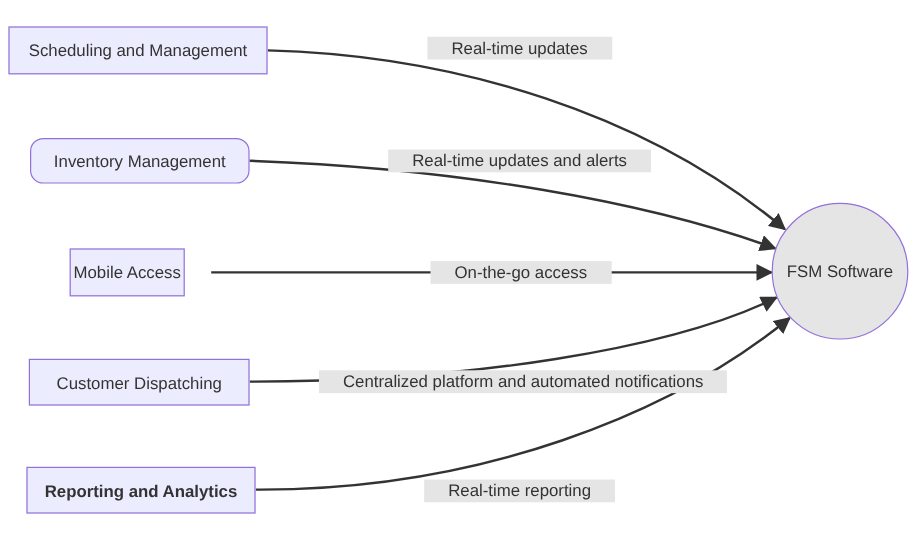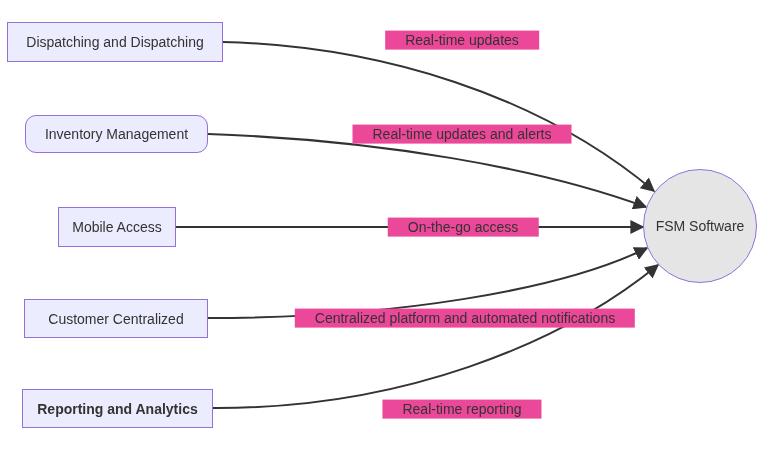--- a/index.html
+++ b/index.html
@@ -29,26 +29,25 @@
     background:#e5e5e5;
     border:1.5px solid #9370DB;
     box-sizing:border-box;
     display:flex;align-items:center;justify-content:center;
     font-size:14px;
     white-space:nowrap;
   }
   .edge-label{
     position:absolute;
     transform:translate(-50%,-50%);
-    background:#ec4899;
+    background:#e5e5e5;
     padding:1px 20px;
     font-size:14px;
     white-space:nowrap;
     line-height:1.2;
-    margin-left:29px;
   }
 </style>
 </head>
 <body>
 
 <div class="canvas">
 
   <svg class="edge-layer" width="768" height="455" viewBox="0 0 768 455">
     <defs>
       <marker id="arrowhead" viewBox="0 0 10 10" refX="9" refY="5" markerWidth="7" markerHeight="7" orient="auto">
@@ -61,21 +60,21 @@
     <path class="edge-path" d="M208,318 C390,318 560,291 647,248" marker-end="url(#arrowhead)"></path>
     <path class="edge-path" d="M213,408 C400,409 560,345 658,265" marker-end="url(#arrowhead)"></path>
   </svg>
 
   <div class="edge-label" style="left:433px;top:40px;">Real-time updates</div>
   <div class="edge-label" style="left:433px;top:134px;">Real-time updates and alerts</div>
   <div class="edge-label" style="left:434px;top:227px;">On-the-go access</div>
   <div class="edge-label" style="left:436px;top:318px;">Centralized platform and automated notifications</div>
   <div class="edge-label" style="left:433px;top:409px;">Real-time reporting</div>
 
-  <div class="node" style="left:7px;top:22px;width:216px;height:40px;">Dispatching and Dispatching</div>
+  <div class="node" style="left:7px;top:22px;width:216px;height:40px;">Scheduling and Management</div>
   <div class="node" style="left:25px;top:115px;width:183px;height:38px;border-radius:11px;">Inventory Management</div>
-  <div class="node" style="left:58px;top:207px;width:118px;height:40px;">Mobile Access</div>
-  <div class="node" style="left:24px;top:299px;width:184px;height:39px;">Customer Centralized</div>
+  <div class="node" style="left:58px;top:207px;width:96px;height:40px;">Mobile Access</div>
+  <div class="node" style="left:24px;top:299px;width:184px;height:39px;">Customer Dispatching</div>
   <div class="node" style="left:22px;top:389px;width:191px;height:39px;font-weight:bold;">Reporting and Analytics</div>
 
   <div class="target-circle">FSM Software</div>
 
 </div>
 
 </body></html>

